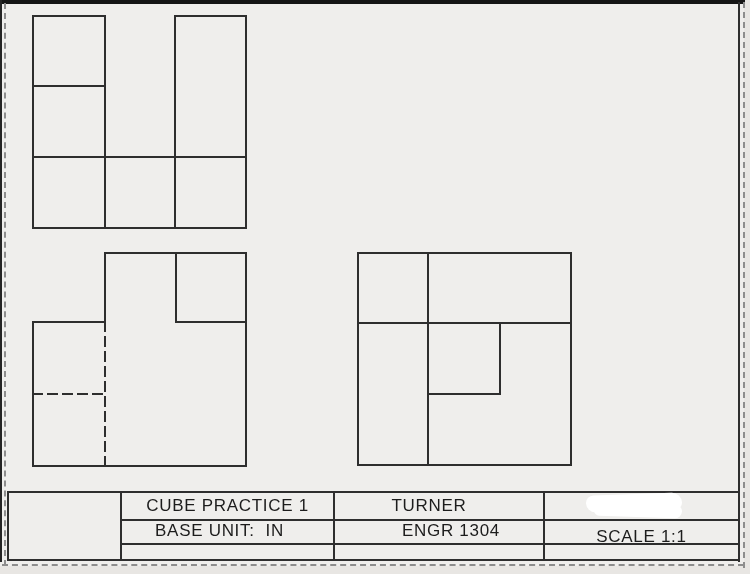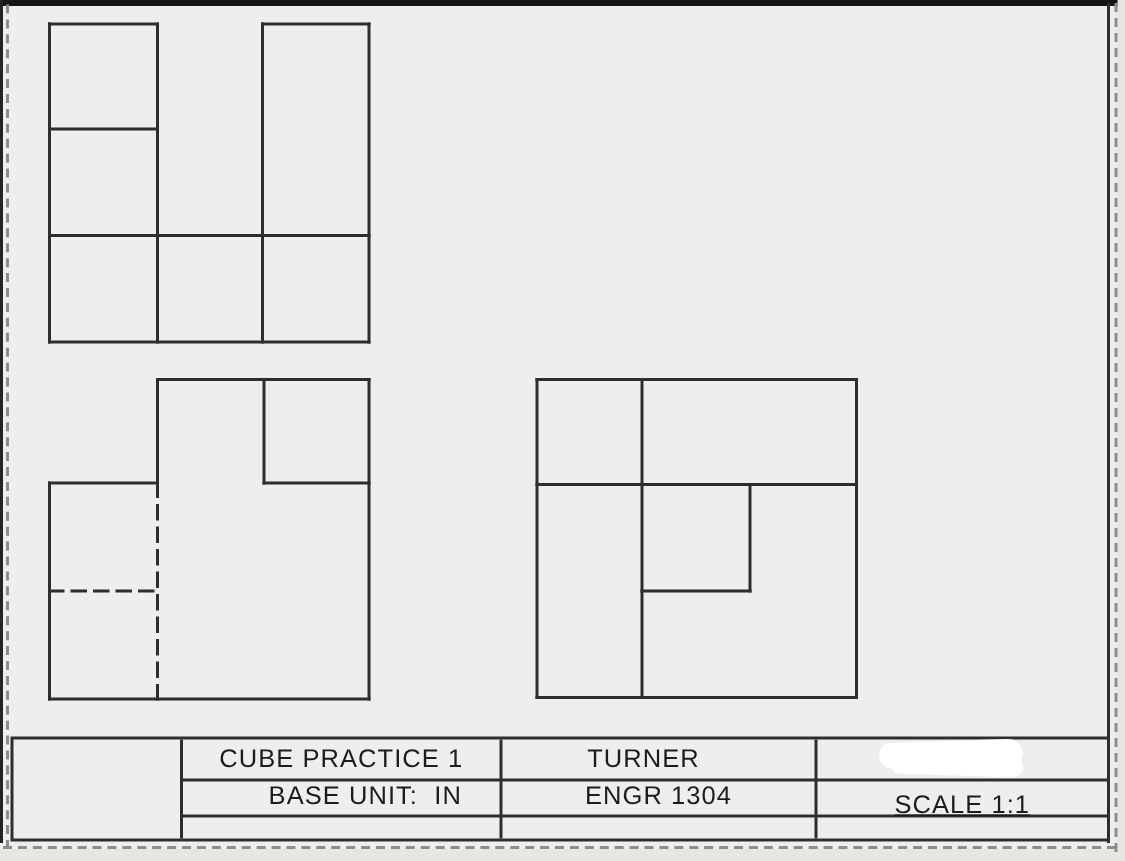--- a/index.html
+++ b/index.html
@@ -149,19 +149,19 @@
     <div class="tb-v" style="left: 111px;"></div>
     <div class="tb-v" style="left: 324px;"></div>
     <div class="tb-v" style="left: 534px;"></div>
     <div class="tb-h" style="top: 26px; left: 111px;"></div>
     <div class="tb-h" style="top: 50px; left: 111px;"></div>
 
     <div class="tb-cell" style="left: 0; top: 0; width: 111px; height: 66px;"></div>
     <div class="tb-cell" style="left: 113px; top: 0; width: 211px; height: 26px;">CUBE PRACTICE 1</div>
     <div class="tb-cell" style="left: 326px; top: 0; width: 188px; height: 26px;">TURNER</div>
     <div class="tb-cell" style="left: 536px; top: 0; width: 193px; height: 26px;"></div>
-    <div class="tb-cell" style="left: 129px; top: 26px; width: 211px; height: 24px;">BASE UNIT:  IN</div>
-    <div class="tb-cell" style="left: 326px; top: 26px; width: 208px; height: 24px;">ENGR 1304</div>
-    <div class="tb-cell" style="left: 536px; top: 26px; width: 193px; height: 36px; text-decoration: underline;">SCALE 1:1</div>
+    <div class="tb-cell" style="left: 105px; top: 26px; width: 211px; height: 24px;">BASE UNIT:  IN</div>
+    <div class="tb-cell" style="left: 326px; top: 26px; width: 208px; height: 24px; padding-left: 12px;">ENGR 1304</div>
+    <div class="tb-cell" style="left: 536px; top: 26px; width: 193px; height: 36px;">SCALE 1:1</div>
   </div>
 
   <div class="smudge"></div>
 </div>
 
 </body></html>

